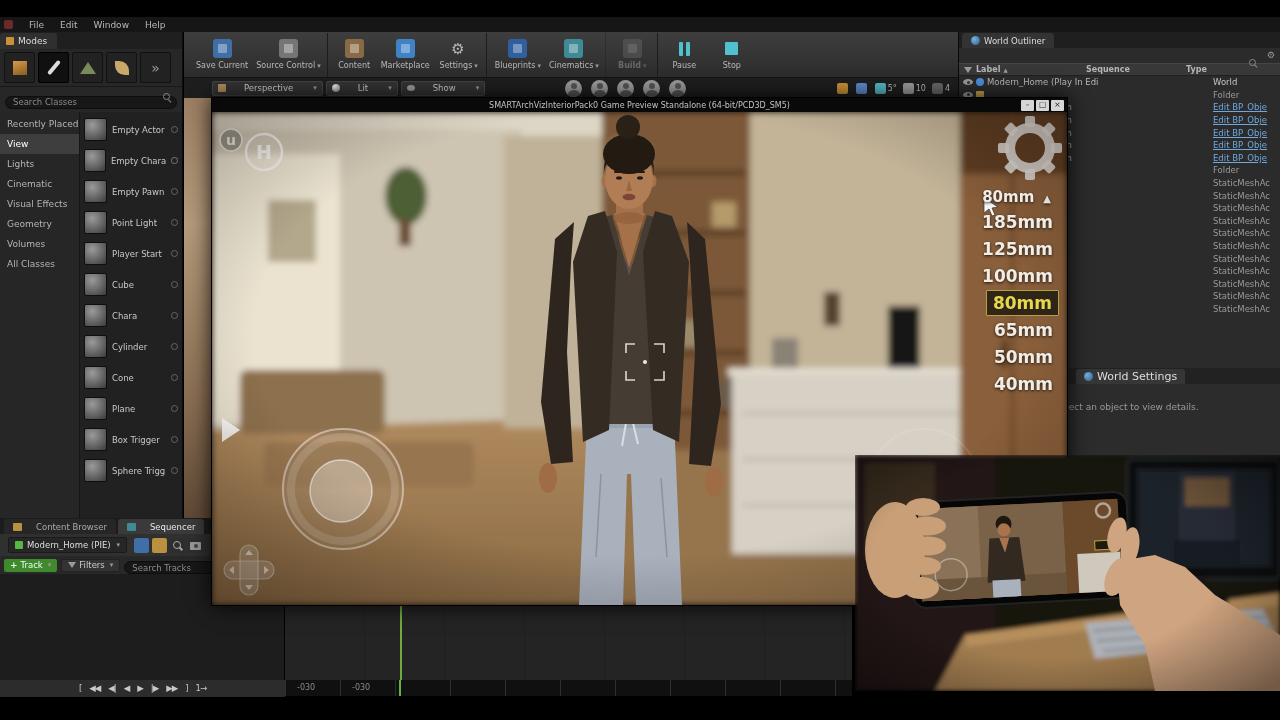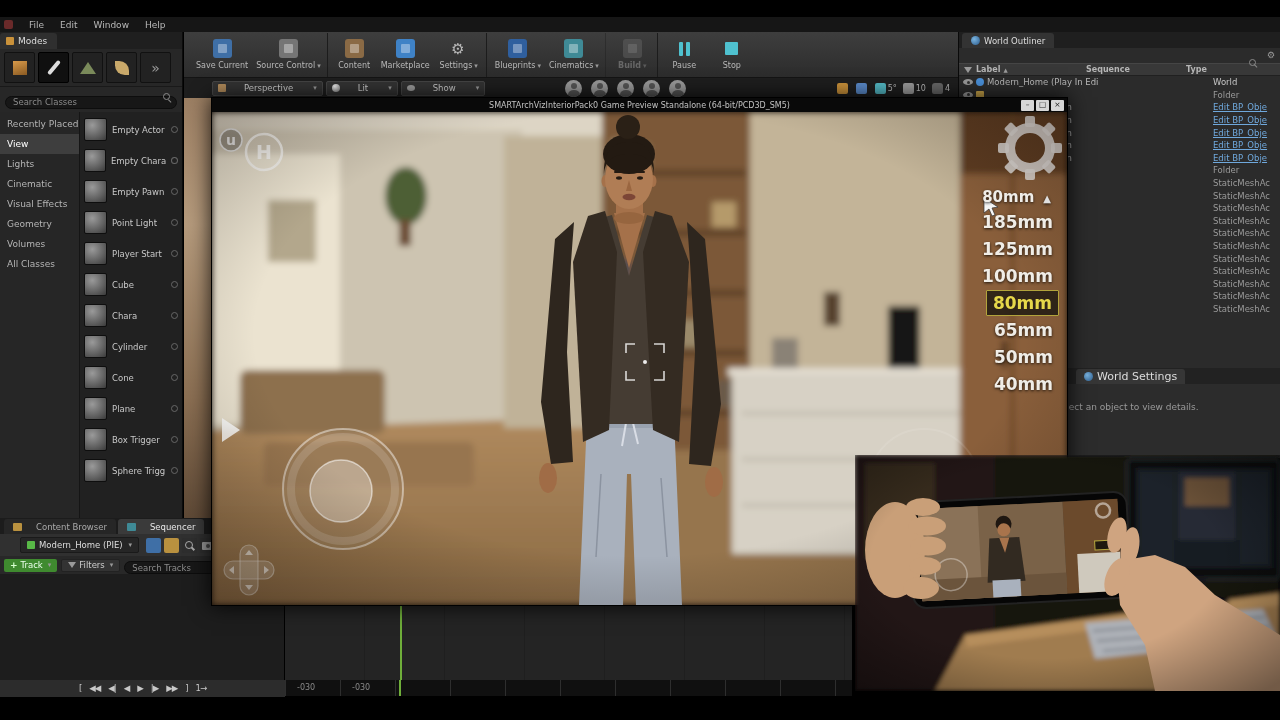--- a/index.html
+++ b/index.html
@@ -152,21 +152,21 @@
   
   .btabs{position:absolute;left:0;top:518px;width:380px;height:16px;background:#1c1c1c;z-index:20;
          display:flex;align-items:flex-end;padding-left:4px;}
   .btab{height:15px;display:flex;align-items:center;gap:14px;padding:0 9px;font-size:8.5px;color:#aaa;
         background:#262626;border-radius:3px 3px 0 0;margin-right:2px;}
   .btab.active{background:#3a3a3a;color:#e8e8e8;}
   .btab-icon{width:9px;height:8px;border-radius:1px;background:#777;}
   .btab-icon.content-browser-icon{background:#b9913f;}
   .btab-icon.sequencer-icon{background:#3f8a96;}
   .seqbar{position:absolute;left:0;top:534px;width:380px;height:22px;background:#303030;z-index:20;
-          display:flex;align-items:center;gap:7px;padding:0 20px;}
+          display:flex;align-items:center;gap:7px;padding:0 8px;}
   .seq-asset{height:16px;background:#262626;border:1px solid #1a1a1a;border-radius:2px;display:flex;
              align-items:center;gap:4px;padding:0 6px;font-size:8.5px;color:#ddd;}
   .cube-icon{width:8px;height:8px;background:#58b847;border-radius:1px;}
   .seq-icons{display:flex;gap:3px;}
   .si{width:15px;height:15px;border-radius:2px;background:#444;position:relative;}
   .si.save-icon{background:#3f6fa6;}
   .si.folder-icon{background:#b9913f;}
   .si.search-icon{background:#2e2e2e;}
   .si.search-icon::before{content:"";position:absolute;left:3px;top:3px;width:6px;height:6px;border:1.3px solid #aaa;border-radius:50%;}
   .si.search-icon::after{content:"";position:absolute;left:10px;top:9.5px;width:1.5px;height:4px;background:#aaa;transform:rotate(-45deg);}

